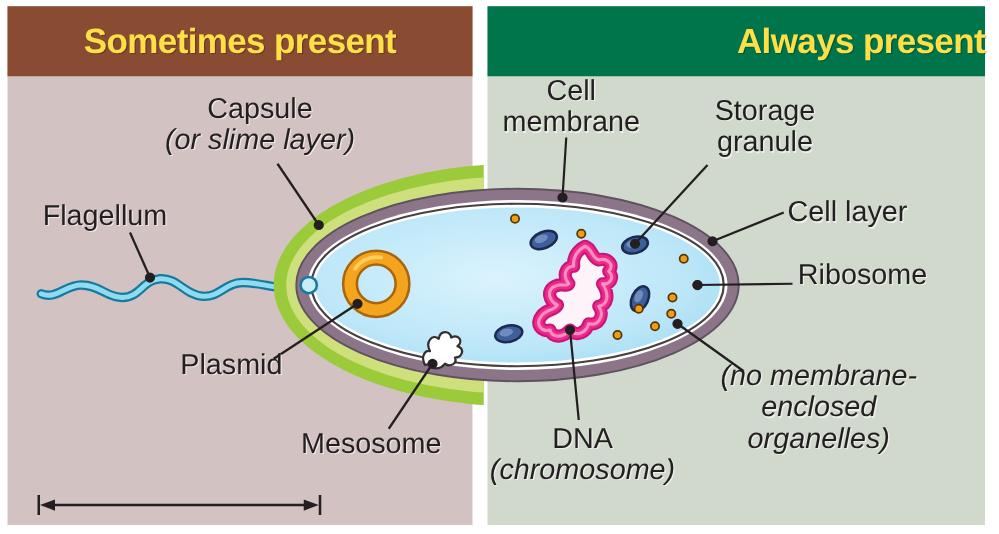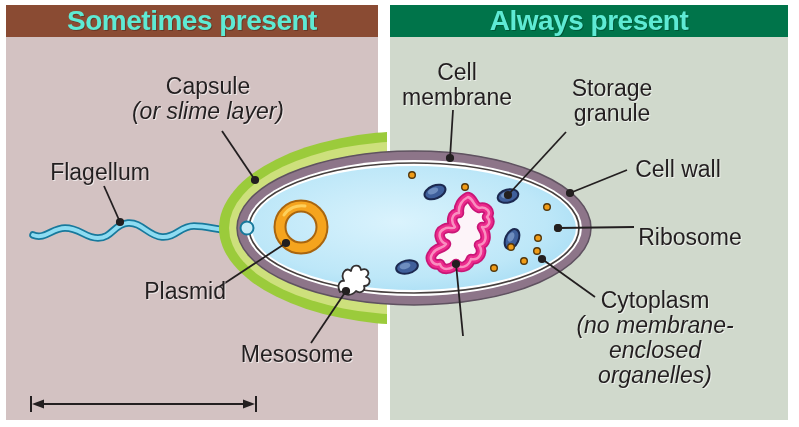--- a/index.html
+++ b/index.html
@@ -2,23 +2,23 @@
 <html><head>
 <meta charset="utf-8">
 <style>
   html,body{margin:0;padding:0;background:#ffffff;}
   #canvas{
     position:relative;width:799px;height:427px;background:#ffffff;overflow:hidden;
     font-family:"Liberation Sans",sans-serif;color:#231f20;
   }
   .panel{position:absolute;top:5px;height:415px;}
   .panel-header{
-    position:absolute;top:0;left:0;right:0;height:32px;
+    position:absolute;top:0;left:0;right:0;height:56px;
     display:flex;align-items:center;justify-content:center;
-    color:#5eead4;font-weight:bold;font-size:28px;letter-spacing:-0.5px;
+    color:#fde047;font-weight:bold;font-size:28px;letter-spacing:-0.5px;
     text-shadow:1px 1px 0 rgba(0,0,0,0.25);
   }
   #svg-layer{position:absolute;left:0;top:0;}
   .lbl{
     position:absolute;transform:translateX(-50%);text-align:center;
     font-size:23px;line-height:25px;white-space:normal;
     text-shadow:1px 1px 0 rgba(255,255,255,0.6);
   }
   .lbl .sub{font-style:italic;}
   .lbl.italic{font-style:italic;}
@@ -28,21 +28,21 @@
 
 <div id="canvas">
 
   <div class="panel" style="left:6px;width:372px;background:#d3c2c2;">
     <div class="panel-header" style="background:#8a4b33;">
       <span>Sometimes present</span>
     </div>
   </div>
 
   <div class="panel" style="left:390px;width:398px;background:#d0d9cc;">
-    <div class="panel-header" style="background:#00744a;">
+    <div class="panel-header" style="background:#00744a;justify-content:flex-end;">
       <span>Always present</span>
     </div>
   </div>
 
   <svg id="svg-layer" width="799" height="427" viewBox="0 0 799 427">
     <defs>
       <clipPath id="capsuleClip">
           <rect x="0" y="0" width="387" height="427"></rect>
         </clipPath>
       <radialGradient id="cytoGrad" cx="45%" cy="45%" r="65%">
@@ -174,48 +174,51 @@
       <polygon points="32,404 44,399.5 44,408.5" stroke="none"></polygon>
       <polygon points="255,404 243,399.5 243,408.5" stroke="none"></polygon>
     </g>
   </svg>
 
   <div class="lbl" style="left:208px;top:74px;width:180px;">
     <div>Capsule</div>
     <div class="sub">(or slime layer)</div>
   </div>
 
-  <div class="lbl" style="left:100px;top:160px;width:130px;">
+  <div class="lbl" style="left:84px;top:160px;width:130px;">
     <div>Flagellum</div>
   </div>
 
   <div class="lbl" style="left:171px;top:279px;width:110px;text-align:right;">
     <div>Plasmid</div>
   </div>
 
   <div class="lbl" style="left:297px;top:342px;width:140px;">
     <div>Mesosome</div>
   </div>
 
   <div class="lbl" style="left:457px;top:60px;width:125px;">
     <div>Cell membrane</div>
   </div>
 
   <div class="lbl" style="left:612px;top:76px;width:95px;">
     <div>Storage granule</div>
   </div>
 
   <div class="lbl" style="left:678px;top:157px;width:120px;">
-    <div>Cell wall</div>
-  </div>
-
-  <div class="lbl" style="left:690px;top:225px;width:130px;">
+    <div>Cell layer</div>
+  </div>
+
+  <div class="lbl" style="left:690px;top:207px;width:130px;">
     <div>Ribosome</div>
   </div>
 
   <div class="lbl" style="left:655px;top:288px;width:205px;">
-    <div>Cytoplasm</div>
     <div class="sub">(no membrane-enclosed organelles)</div>
   </div>
 
+  <div class="lbl" style="left:466px;top:338px;width:180px;">
+    <div>DNA</div>
+    <div class="sub">(chromosome)</div>
+  </div>
 
 
 </div>
 
 </body></html>

